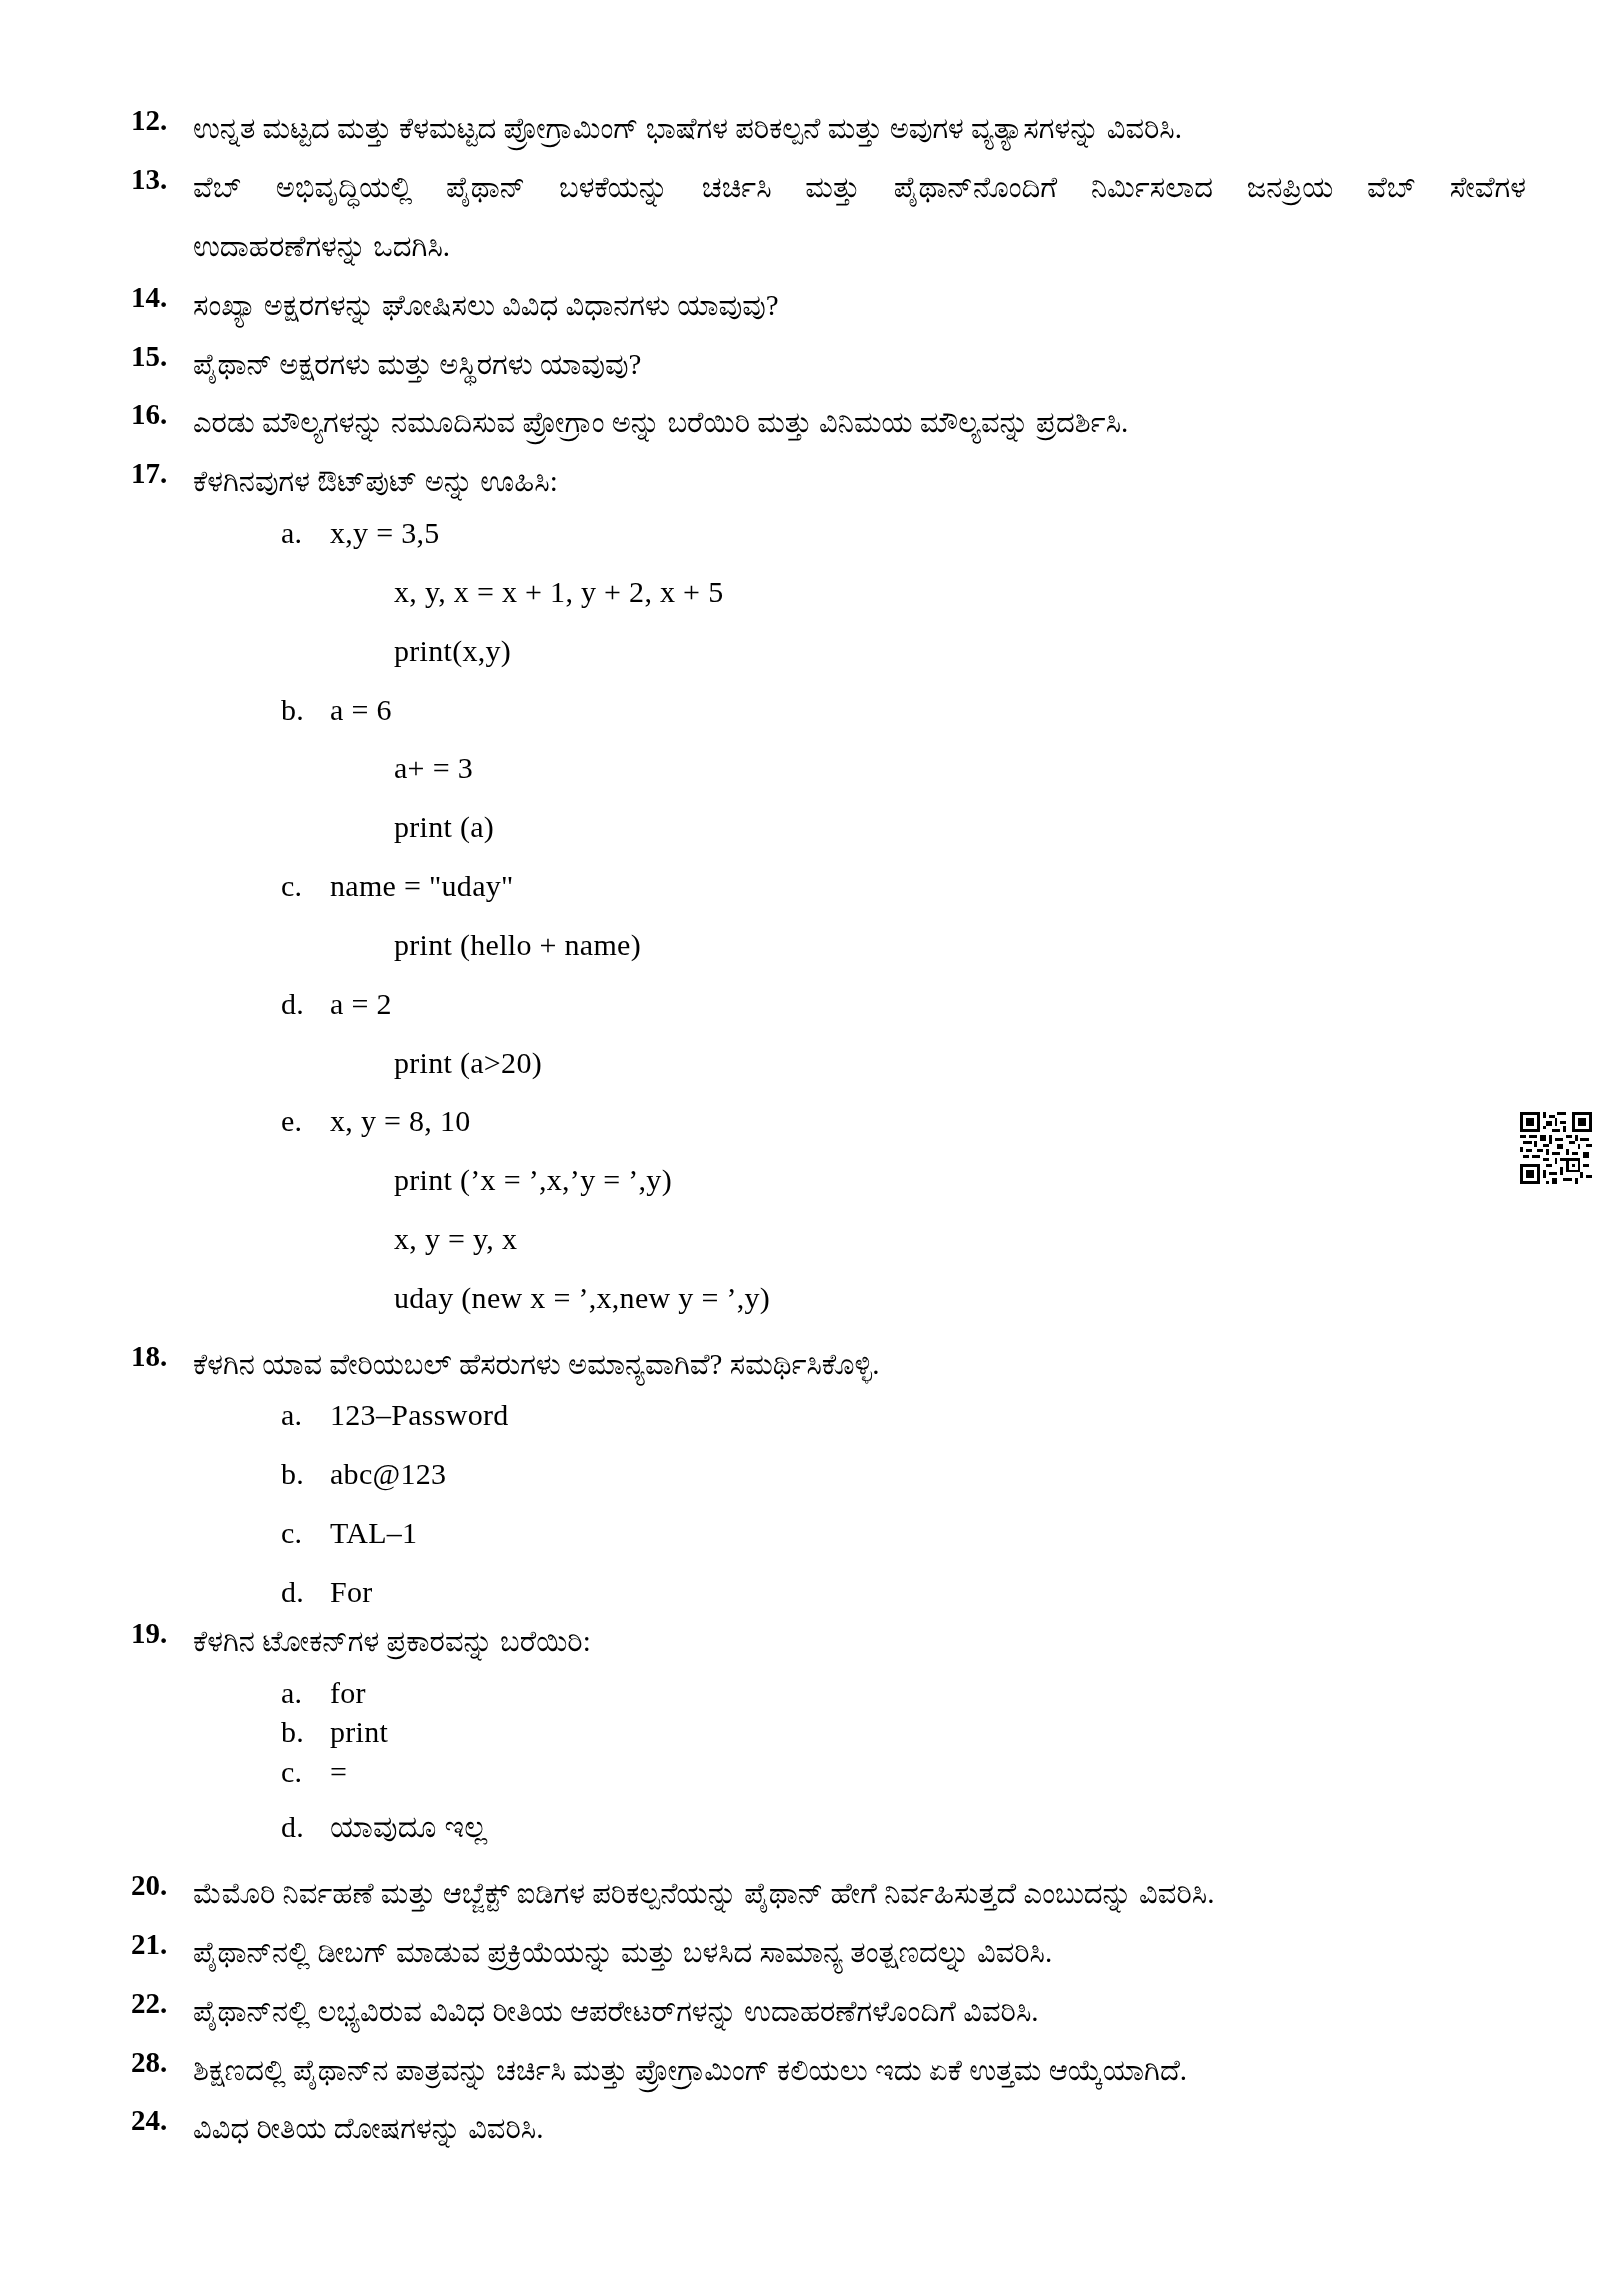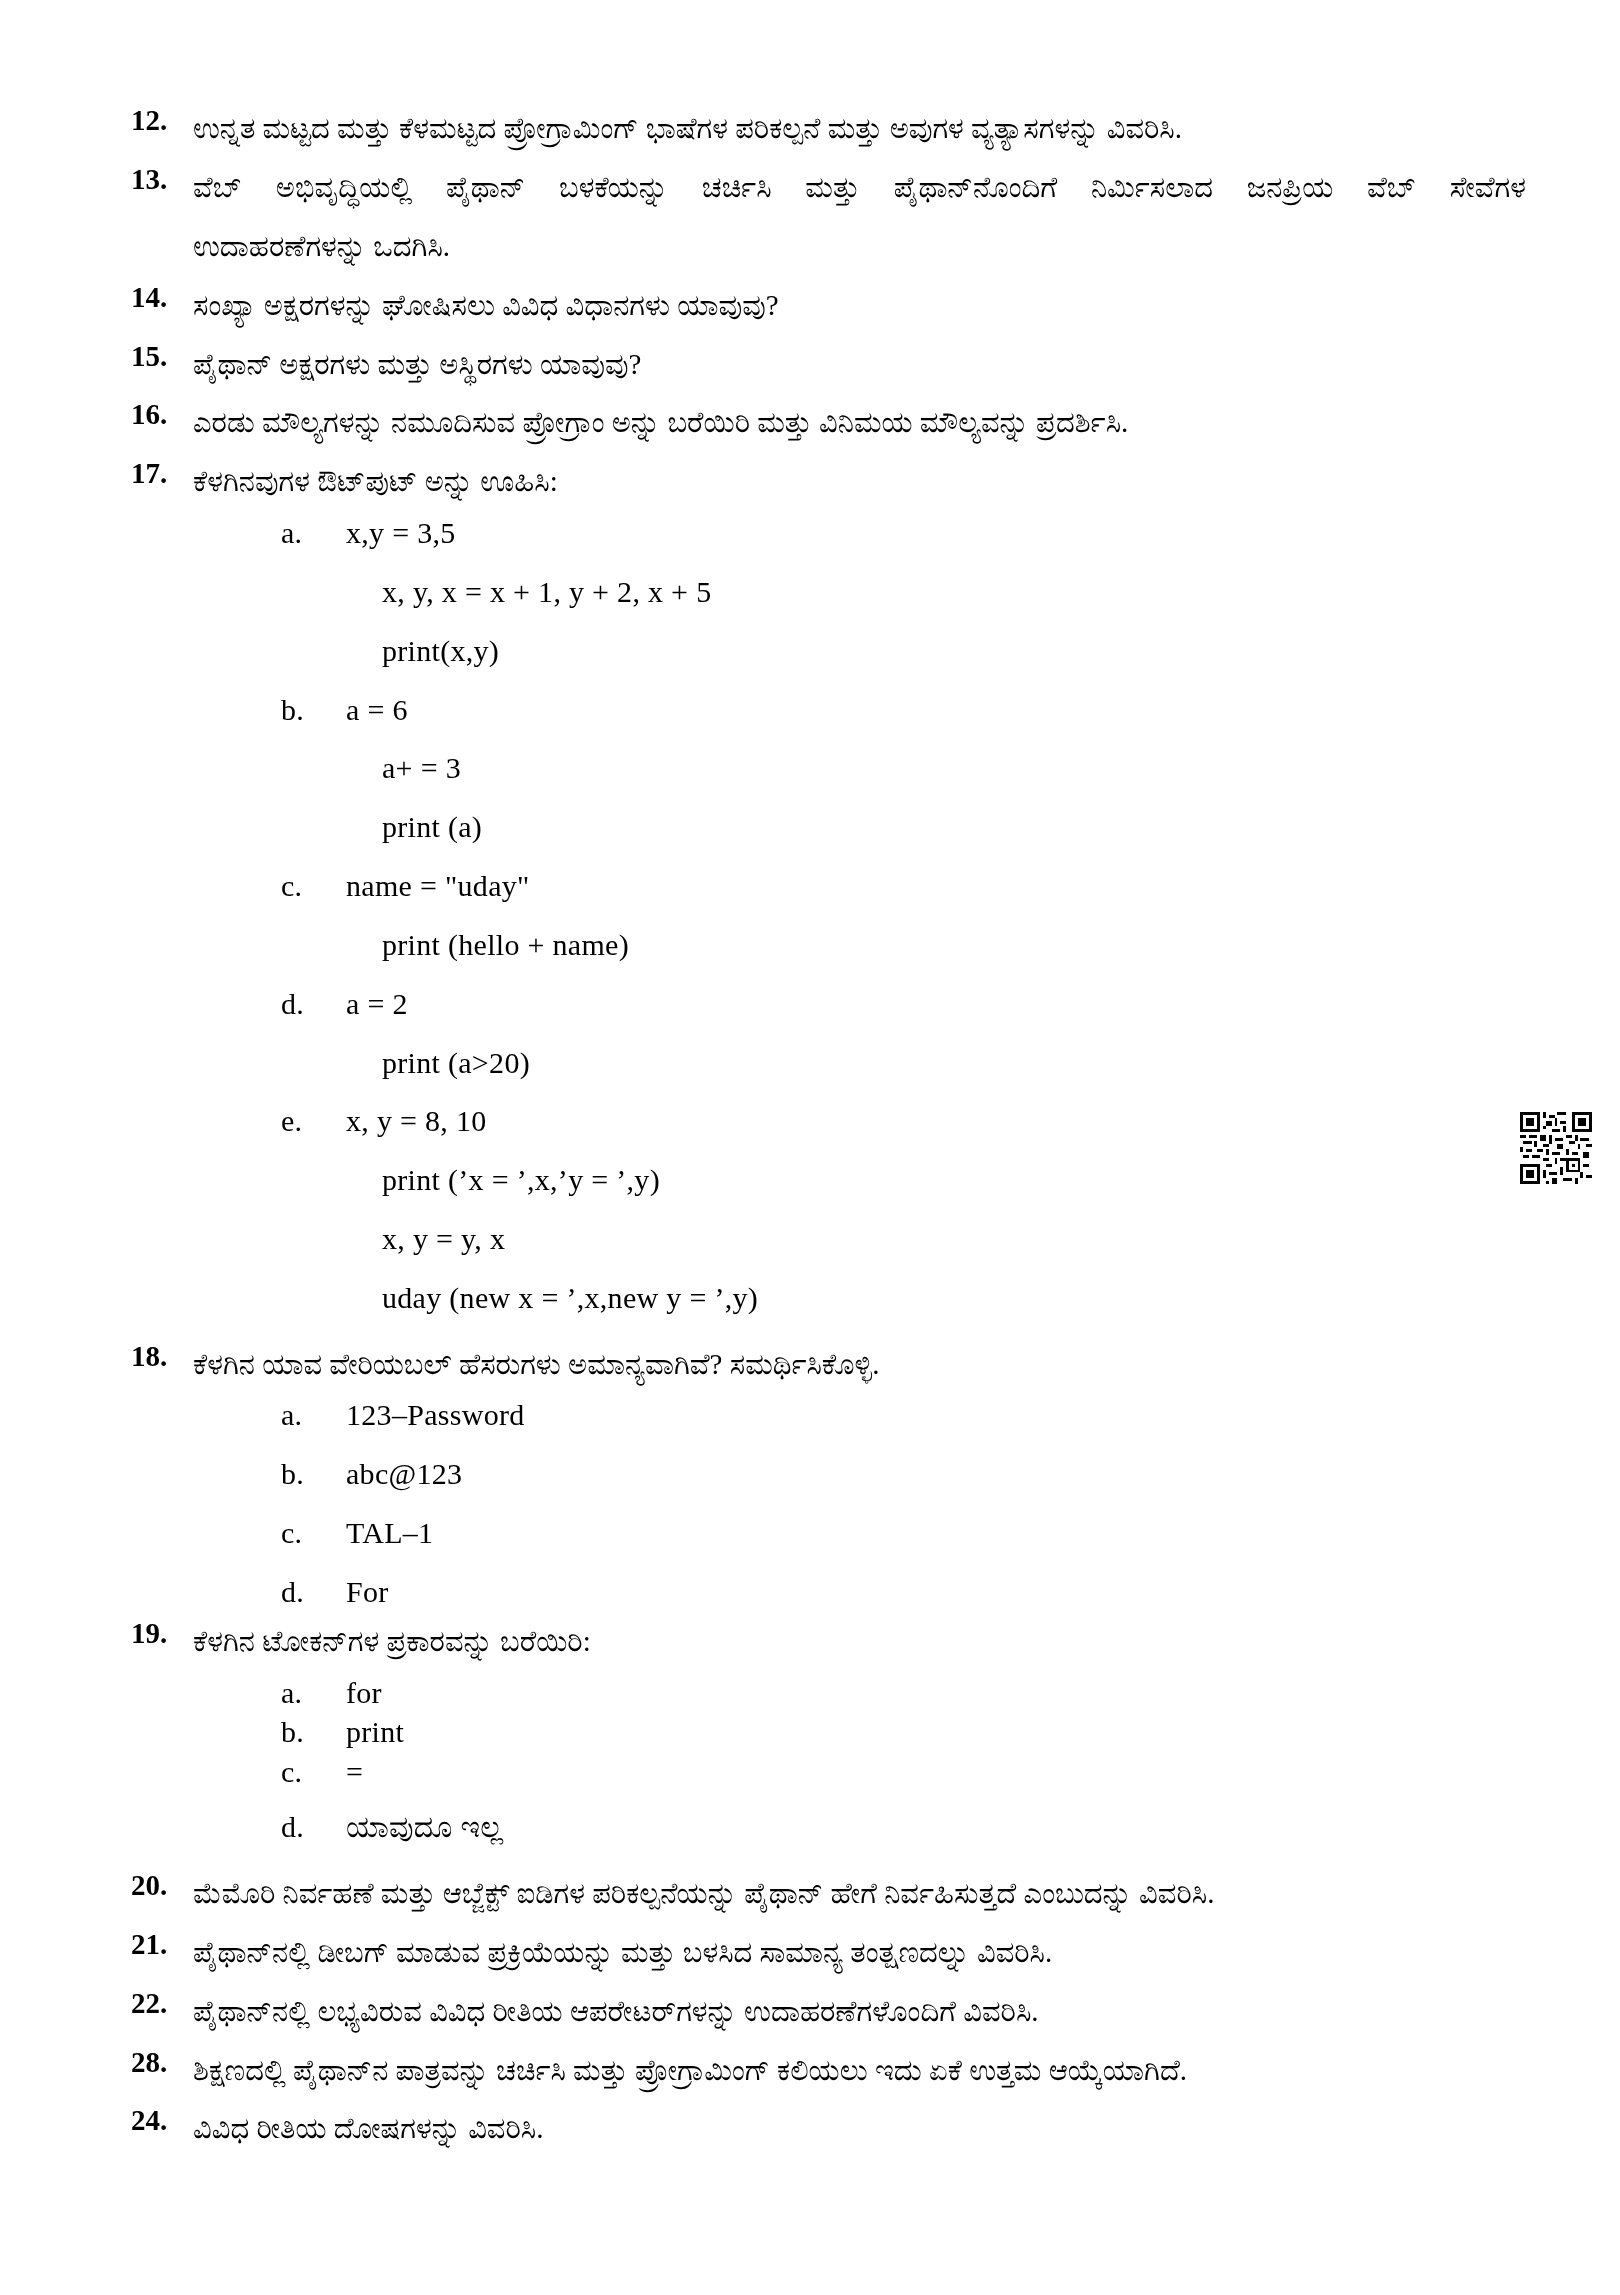--- a/index.html
+++ b/index.html
@@ -11,22 +11,22 @@
   .line {
     position: absolute;
     font-size: 29px;
     line-height: 39px;
     white-space: nowrap;
   }
   .num { position: absolute; left: 131px; font-weight: bold; }
   .q-text { position: absolute; left: 193px; margin-top: 8px; }
   .justify { width: 1333px; text-align: justify; text-align-last: justify; }
   .sub-letter { position: absolute; left: 281px; }
-  .sub-text { position: absolute; left: 346px; }
-  .code-cont { position: absolute; left: 382px; }
+  .sub-text { position: absolute; left: 330px; }
+  .code-cont { position: absolute; left: 394px; }
   .code { font-size: 30px; letter-spacing: 0.3px; }
   .qr {
     position: absolute; left: 1520px; top: 1112px;
     width: 72px; height: 72px;
   }
 </style>
 </head>
 <body>
 
 <div class="line" style="top:101px;">

